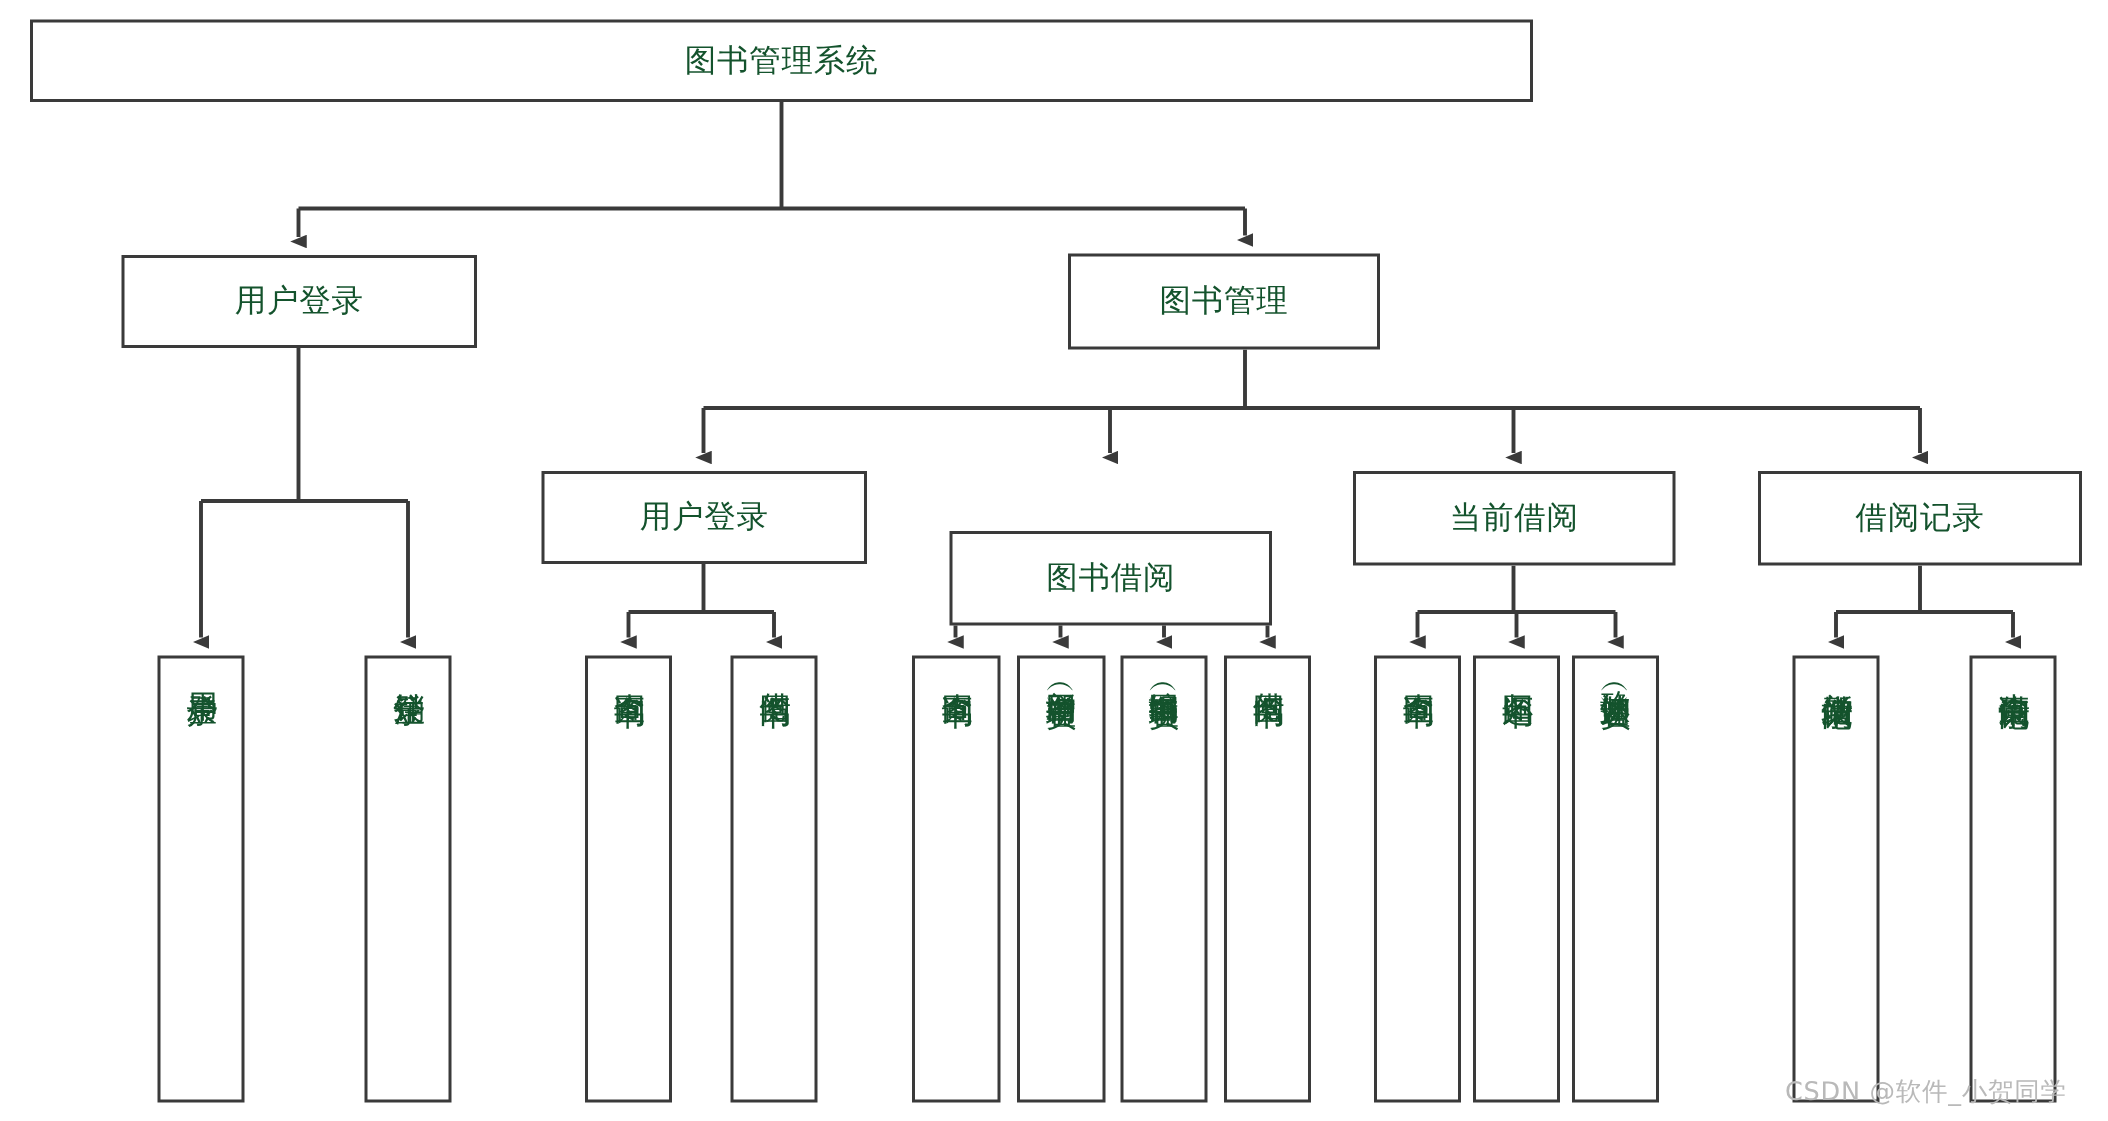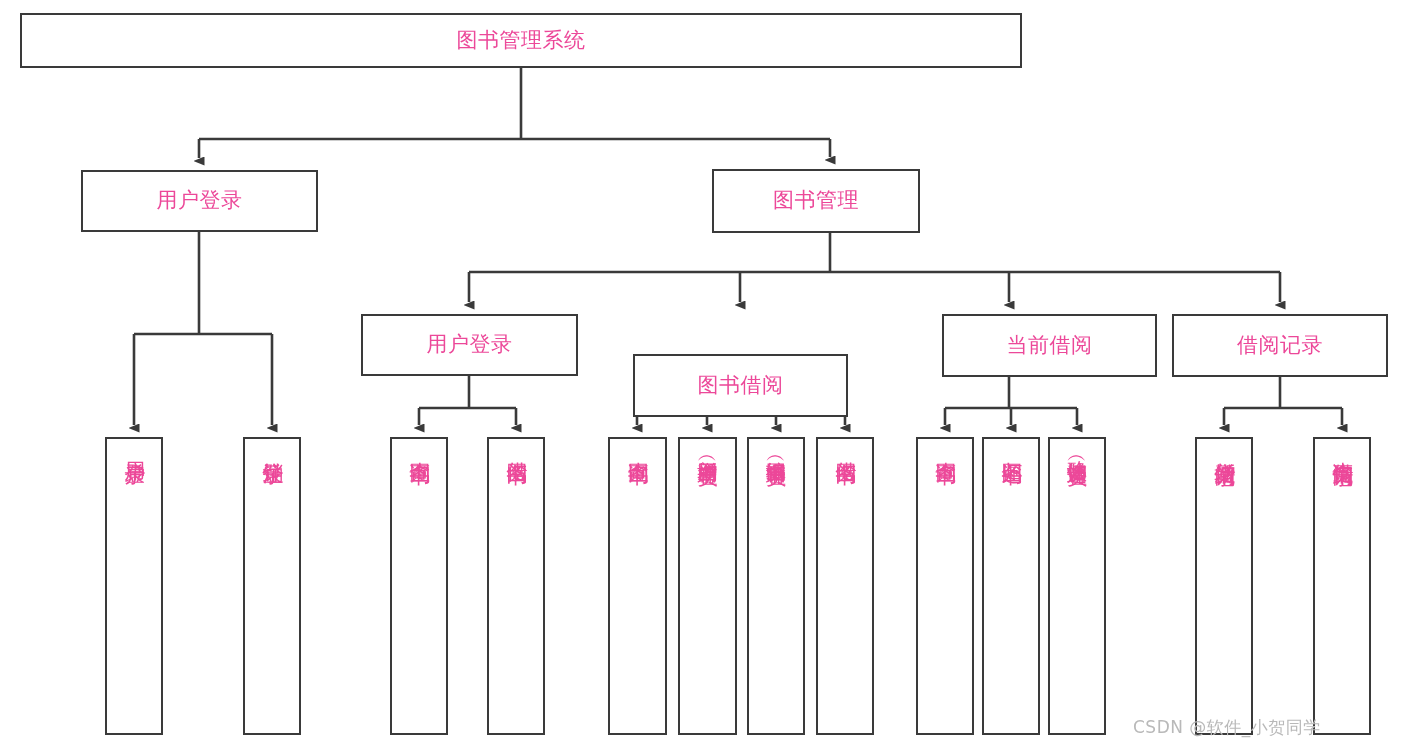--- a/index.html
+++ b/index.html
@@ -31,21 +31,21 @@
     box-sizing: border-box;
     border: 2px solid #3a3a3a;
     background: #ffffff;
     display: flex;
     align-items: center;
     justify-content: center;
     color: #3c3c3c;
   }
   .node .label {
     display: block;
-    color: #ec4899;
+    color: #14532d;
     line-height: 1.02;
   }
   
   .node.horiz .label {
     font-size: 21px;
     letter-spacing: 0.5px;
     white-space: nowrap;
   }
   .node.root .label {
     font-size: 21px;
@@ -140,21 +140,21 @@
   <div class="node horiz" style="left:712px; top:169px; width:208px; height:64px;">
     <span class="label">图书管理</span>
   </div>
 
   <div class="node horiz" style="left:361px; top:314px; width:217px; height:62px;">
     <span class="label">用户登录</span>
   </div>
   <div class="node horiz" style="left:633px; top:314px; width:215px; height:63px;margin-top:40px;">
     <span class="label">图书借阅</span>
   </div>
-  <div class="node horiz" style="left:902px; top:314px; width:215px; height:63px;margin-left:40px;">
+  <div class="node horiz" style="left:902px; top:314px; width:215px; height:63px;">
     <span class="label">当前借阅</span>
   </div>
   <div class="node horiz" style="left:1172px; top:314px; width:216px; height:63px;">
     <span class="label">借阅记录</span>
   </div>
 
   <div class="node vert" style="left:105px; top:437px; width:58px; height:298px;">
     <span class="label">用户登录</span>
   </div>
   <div class="node vert" style="left:243px; top:437px; width:58px; height:298px;">
@@ -191,15 +191,15 @@
     <span class="label">确认归还（管理员）</span>
   </div>
 
   <div class="node vert" style="left:1195px; top:437px; width:58px; height:298px;">
     <span class="label">新增借阅记录</span>
   </div>
   <div class="node vert" style="left:1313px; top:437px; width:58px; height:298px;">
     <span class="label">查询借阅记录</span>
   </div>
 
-  <div class="watermark" style="left:1133px; top:716px;">CSDN @软件_小贺同学</div>
+  <div class="watermark" style="left:1190px; top:716px;">CSDN @软件_小贺同学</div>
 
 </div>
 
 </body></html>

